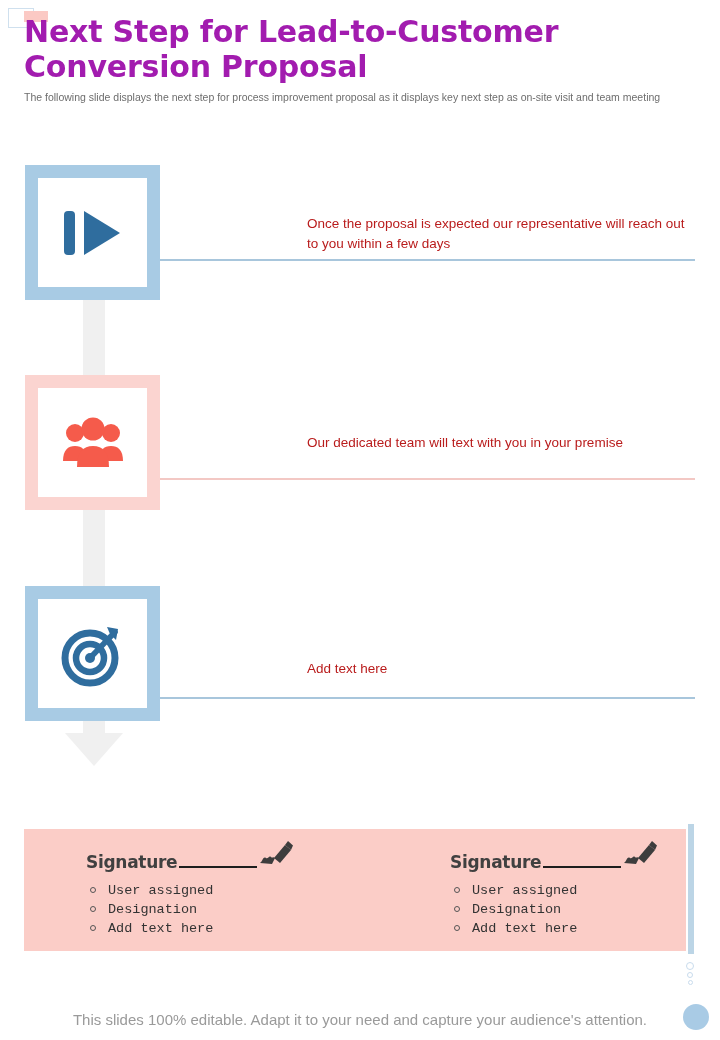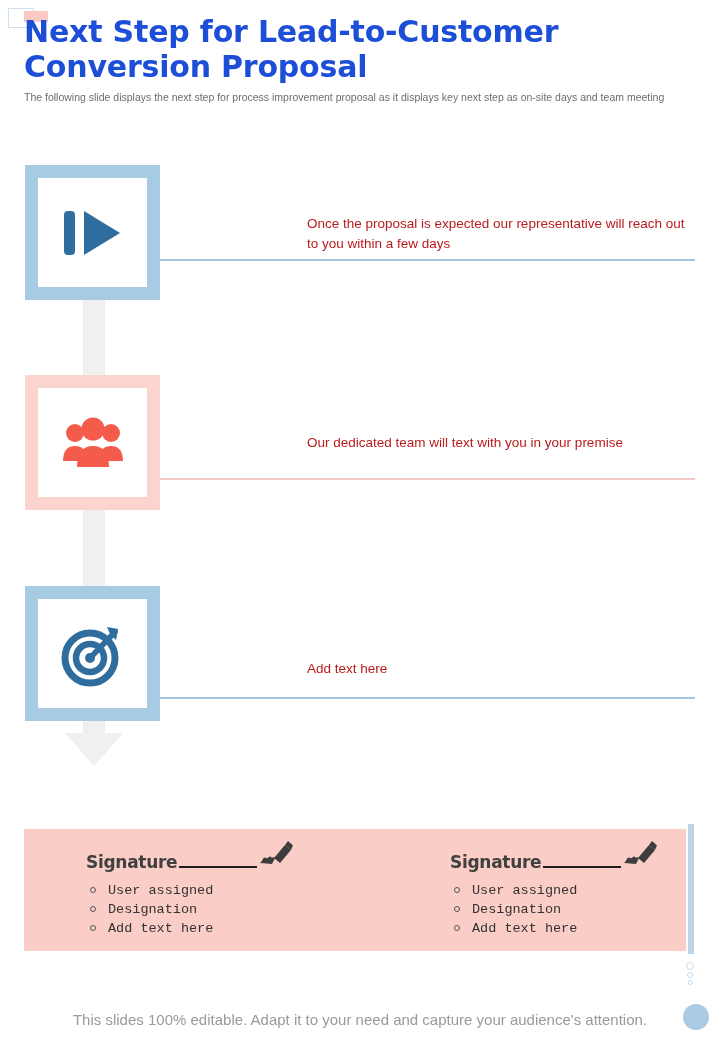--- a/index.html
+++ b/index.html
@@ -36,21 +36,21 @@
     width: 24px;
     height: 11px;
     background: #fbc9c4;
   }
 
   
   .header { position: absolute; left: 24px; top: 14px; width: 670px; }
   .title {
     font-size: 30px;
     font-weight: 700;
-    color: #1d4ed8;
+    color: #a21caf;
     line-height: 1.17;
     letter-spacing: -0.2px;
     margin: 0;
     font-family: "DejaVu Sans", sans-serif;
   }
   .subtitle {
     margin: 6px 0 0 0;
     font-size: 10.5px;
     line-height: 1.35;
     color: #6d6d6d;
@@ -209,21 +209,21 @@
 </head>
 <body>
 
 <div id="slide">
 
   <div class="deco-square"></div>
   <div class="deco-pink"></div>
 
   <div class="header">
     <h1 class="title">Next Step for Lead-to-Customer Conversion Proposal</h1>
-    <p class="subtitle">The following slide displays the next step for process improvement proposal as it displays key next step as on-site days and team meeting</p>
+    <p class="subtitle">The following slide displays the next step for process improvement proposal as it displays key next step as on-site visit and team meeting</p>
   </div>
 
   <div class="connector-shaft"></div>
   <div class="connector-head"></div>
 
   <div class="step">
     <div class="icon-frame" style="top:165px">
       <span>
         <svg width="62" height="60" viewBox="0 0 62 60">
           <rect x="2" y="8" width="11" height="44" rx="4" fill="#2f6d9e"></rect>

